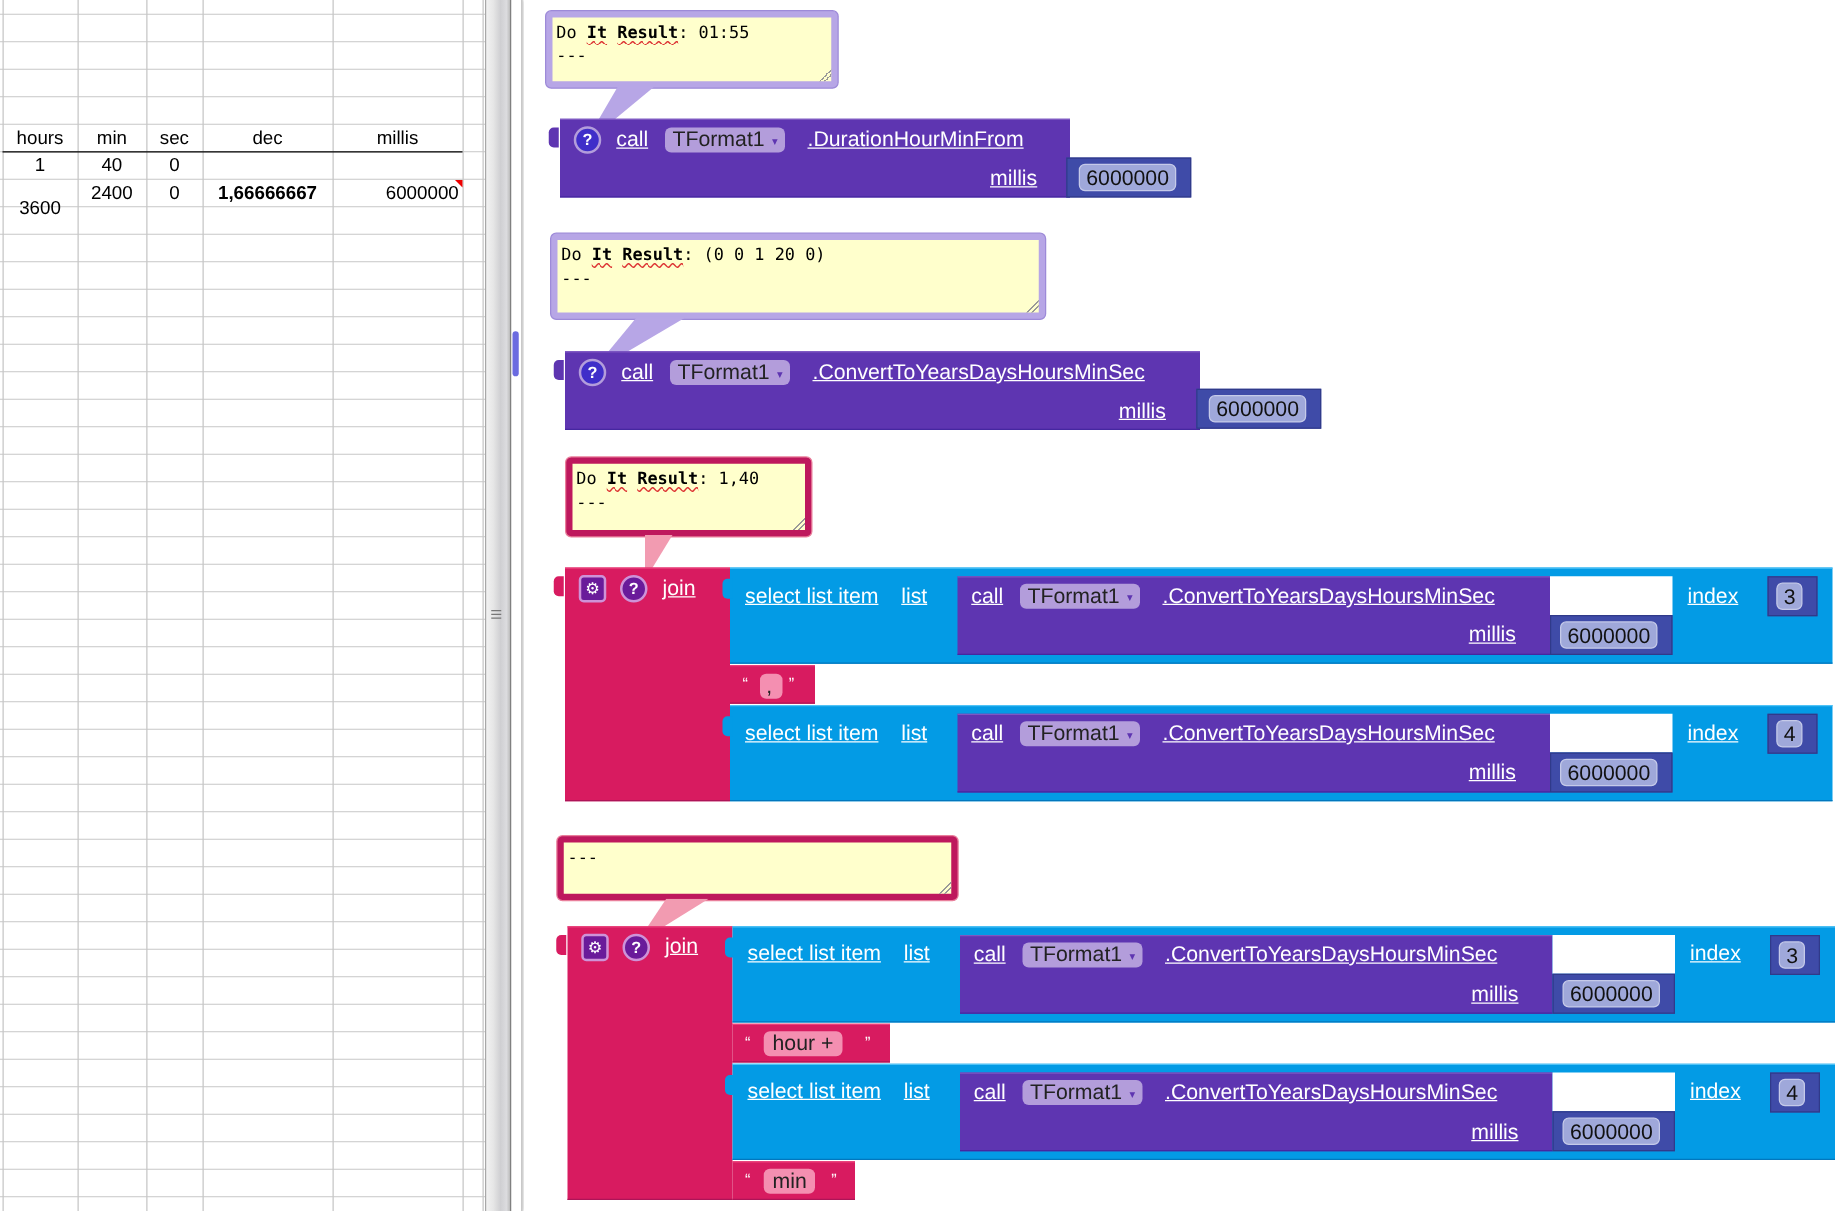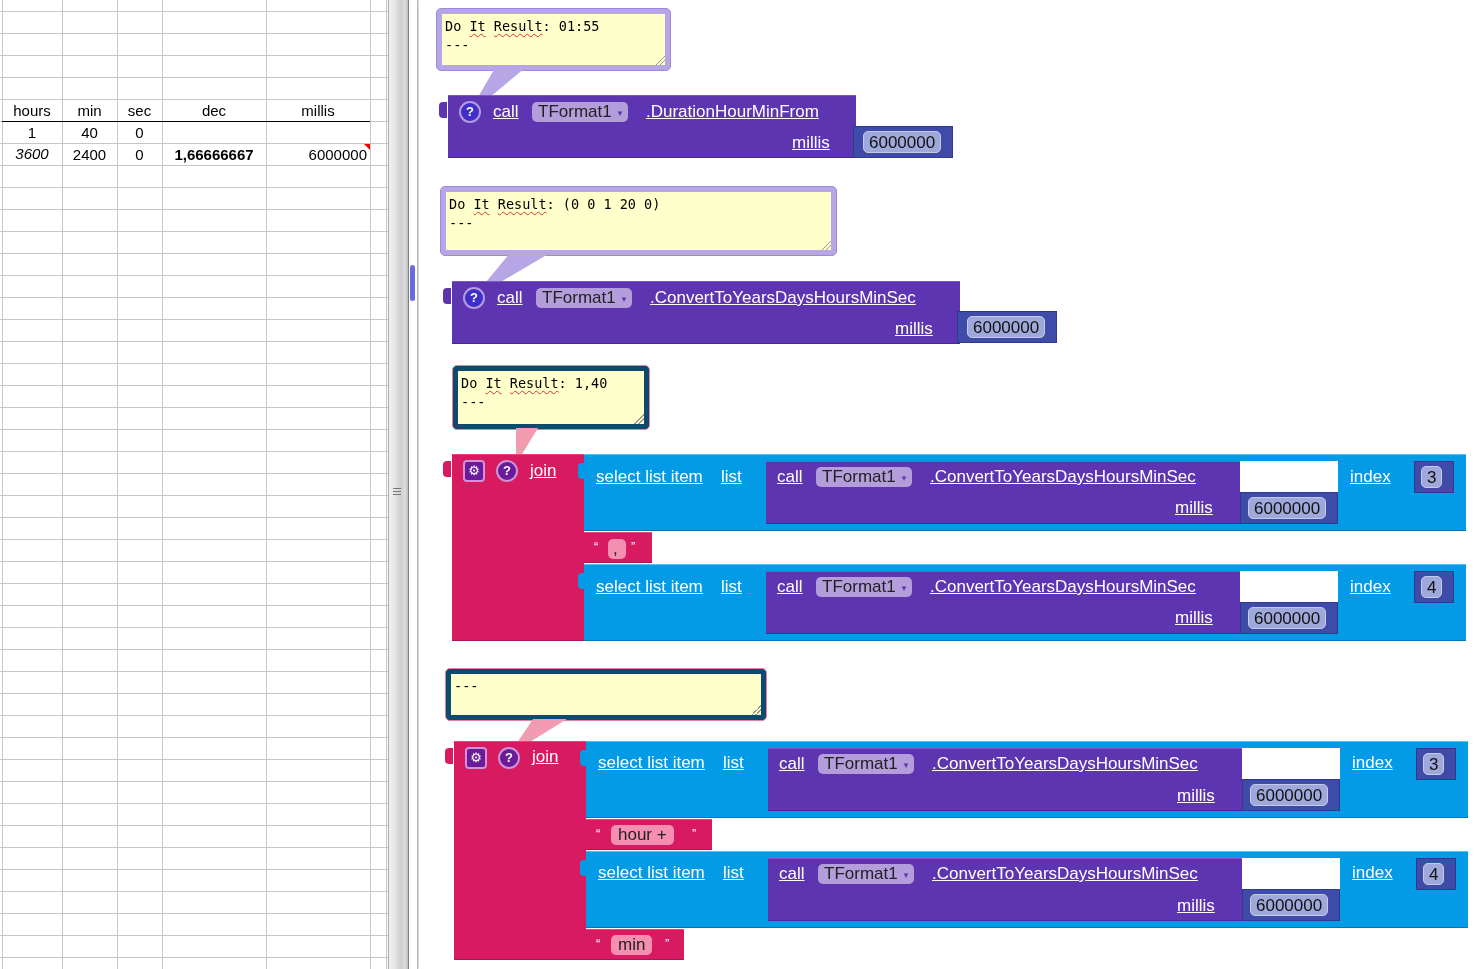--- a/index.html
+++ b/index.html
@@ -26,23 +26,23 @@
   .grip { position: absolute; left: 392px; top: 488px; width: 10px; font-size: 10px; color: #666; text-align: center; line-height: 4px; }
   .grip span { display:block; height: 3px; border-top: 1px solid #777; margin: 0 1px; }
   .wsedge { position: absolute; left: 408px; top: 0; width: 10px; height: 969px; background: #fff; border-left: 1px solid #808080; border-right: 1px solid #b8b8b8; box-shadow: 2px 0 3px rgba(0,0,0,0.18); }
   .wsmark { position: absolute; left: 410px; top: 265px; width: 5px; height: 36px; background: #6b6be0; border-radius: 3px; filter: blur(0.6px); }
 
   
   .ws { position: absolute; left: 419px; top: 0; right: 0; bottom: 0; background: #fff; }
 
   .bubble { position: absolute; border-radius: 5px; padding: 5px; }
   .bubble.purple { background: #b7a6e6; border: 1px solid #9d8ad8; }
-  .bubble.pink { background: #0c4a6e; border: 1px solid #e97f9b; }
+  .bubble.pink { background: #be185d; border: 1px solid #e97f9b; }
   .bubble .inner { background: #ffffcc; width: 100%; height: 100%; font-family: "DejaVu Sans Mono", monospace; font-size: 13.5px; line-height: 19px; color: #000; padding: 3px 3px; position: relative; }
-  .bubble .inner .sq { text-decoration: underline wavy #d33; text-decoration-thickness: 1px; text-underline-offset: 2px; }
+  .bubble .inner .sq { text-decoration: underline wavy #d33; text-decoration-thickness: 1px; text-underline-offset: 2px; font-weight: bold; }
   .bubble .resize { position: absolute; right: 0; bottom: 0; width: 10px; height: 10px;
     background: linear-gradient(135deg, transparent 50%, #999 50%, #999 58%, transparent 58%, transparent 70%, #999 70%, #999 78%, transparent 78%); }
 
   .blk { position: absolute; color: #fff; font-size: 17px; }
   .purple-blk { background: #5e35b1; border-top: 1px solid #7e57c2; border-bottom: 1px solid #4527a0; }
   .navy-blk { background: #3f4ba8; border: 1px solid #303a8a; }
   .blue-blk { background: #039be5; border-top: 1px solid #4fc3f7; border-bottom: 1px solid #0277bd; }
   .red-blk { background: #d81b60; border-top: 1px solid #ec407a; border-bottom: 1px solid #ad1457; }
 
   .lbl { position: absolute; white-space: nowrap; line-height: 20px; text-decoration: underline; }
@@ -74,21 +74,21 @@
     <div class="cell center" style="left:62px;top:100px;width:55px;">min</div>
     <div class="cell center" style="left:117px;top:100px;width:45px;">sec</div>
     <div class="cell center" style="left:162px;top:100px;width:104px;text-align:center;">dec</div>
     <div class="cell center" style="left:266px;top:100px;width:104px;">millis</div>
     <div class="hdr-underline" style="top:121px;"></div>
 
     <div class="cell center" style="left:2px;top:122px;width:60px;">1</div>
     <div class="cell center" style="left:62px;top:122px;width:55px;">40</div>
     <div class="cell center" style="left:117px;top:122px;width:45px;">0</div>
 
-    <div class="cell center" style="left:2px;top:143px;width:60px;font-style:italic;">3600</div>
+    <div class="cell center" style="left:2px;top:156px;width:60px;">3600</div>
     <div class="cell center" style="left:62px;top:144px;width:55px;">2400</div>
     <div class="cell center" style="left:117px;top:144px;width:45px;">0</div>
     <div class="cell center bold" style="left:162px;top:144px;width:104px;">1,66666667</div>
     <div class="cell right" style="left:266px;top:144px;width:104px;">6000000</div>
     <div class="red-tri" style="left:364px;top:144px;"></div>
   </div>
 
   <div class="divider"></div>
   <div class="grip">
       <span></span>

